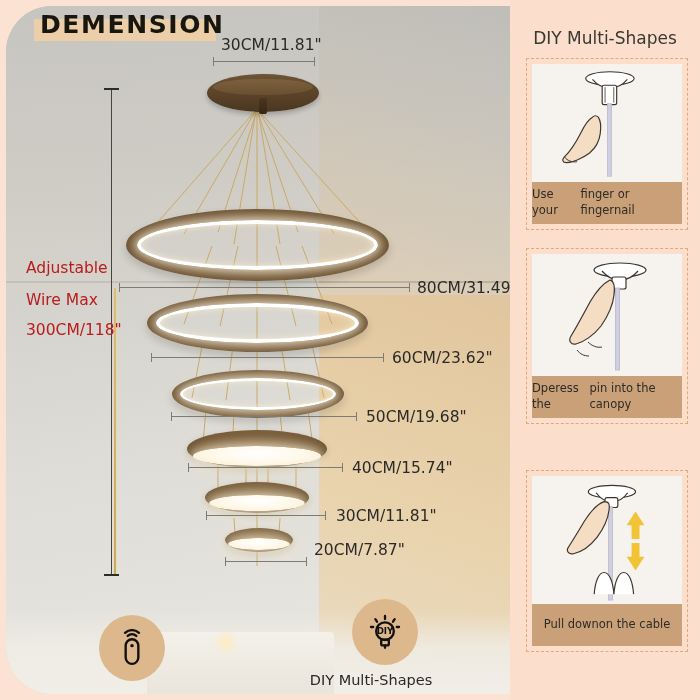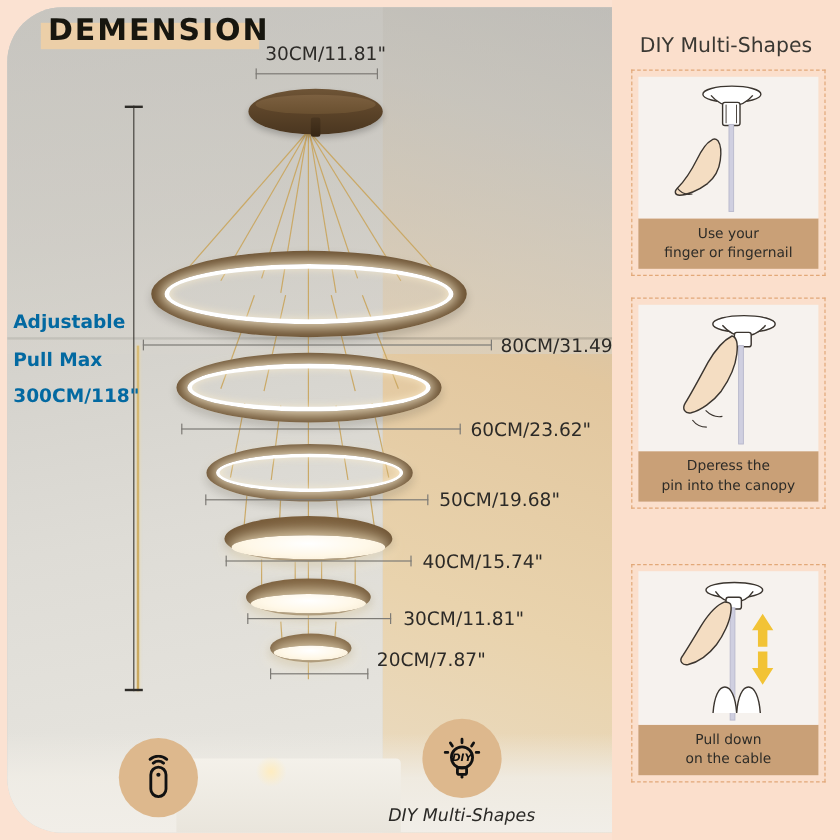--- a/index.html
+++ b/index.html
@@ -76,40 +76,40 @@
   .dim-h:before{left:0;}
   .dim-h:after{right:0;}
   .dim-label{position:absolute;font-size:15.5px;color:#2c2a27;white-space:nowrap;}
   .dim-v{position:absolute;width:1px;background:#46443f;}
   .dim-v:before,.dim-v:after{content:"";position:absolute;left:-7px;width:15px;height:2px;background:#2e2c28;}
   .dim-v:before{top:0;}
   .dim-v:after{bottom:0;}
   .wire-vert{position:absolute;width:2px;
      background:linear-gradient(180deg,#d9bd79,#c9a85f);box-shadow:0 0 3px rgba(240,220,160,.9);}
 
-  .left-note{position:absolute;left:5px;font-size:15.5px;color:#0369a1;white-space:nowrap;z-index:12;font-weight:bold;}
+  .left-note{position:absolute;left:20px;font-size:15.5px;color:#b91c1c;white-space:nowrap;z-index:12;}
 
   
   .features{position:absolute;left:0;bottom:6px;width:505px;height:110px;z-index:20;
      display:flex;justify-content:space-around;align-items:flex-end;}
-  .feature{width:150px;text-align:center;font-style:italic;}
+  .feature{width:150px;}
   .fcircle{width:66px;height:66px;border-radius:50%;background:#ddb88d;margin:0 auto 7px;
      display:flex;align-items:center;justify-content:center;}
   .flabel{font-size:14.5px;color:#2a2926;}
 
   
   .right{position:absolute;right:0;top:0;width:190px;height:700px;background:#fbdfcc;}
   .right-title{position:absolute;top:28px;left:0;width:190px;text-align:center;
      font-size:17px;color:#3a3833;}
   .card{position:absolute;left:16px;width:162px;border:1.6px dashed #e2a878;background:#fbdfcc;padding:5px;box-sizing:border-box;}
   .card1{top:58px;height:172px;}
   .card2{top:248px;height:176px;}
   .card3{top:470px;height:182px;}
   .card .pic{position:relative;width:100%;height:calc(100% - 42px);background:#f6f2ee;overflow:hidden;}
-  .card .cap{height:42px;background:#c9a077;display:flex;flex-direction:column;
+  .card .cap{height:42px;background:#c9a077;display:flex;flex-direction:row;
      align-items:center;justify-content:center;line-height:1.35;}
   .cap-line{font-size:11.5px;color:#2d2b27;}
 </style>
 </head>
 <body>
 
 <div class="page">
 
   <div class="scene">
     <div class="wall-left"></div>
@@ -207,21 +207,21 @@
 
     <div class="dim-h" style="left:200px;top:509px;width:120px;"></div>
     <div class="dim-label" style="left:330px;top:501px;">30CM/11.81"</div>
 
     <div class="dim-h" style="left:219px;top:555px;width:82px;"></div>
     <div class="dim-label" style="left:308px;top:535px;">20CM/7.87"</div>
 
     <div class="wire-vert" style="left:108px;top:282px;height:288px;"></div>
     <div class="dim-v" style="left:105px;top:82px;height:488px;"></div>
     <div class="left-note" style="top:253px;">Adjustable</div>
-    <div class="left-note" style="top:285px;">Pull Max</div>
+    <div class="left-note" style="top:285px;">Wire Max</div>
     <div class="left-note" style="top:315px;">300CM/118"</div>
 
     <div class="features">
 
 
       <div class="feature">
         <div class="fcircle">
           <svg width="38" height="38" viewBox="0 0 24 24" fill="none" stroke="#111" stroke-width="1.5">
             <rect x="8" y="6.5" width="8" height="15.5" rx="4"></rect>
             <circle cx="12" cy="10.5" r="1.1" fill="#111" stroke="none"></circle>

